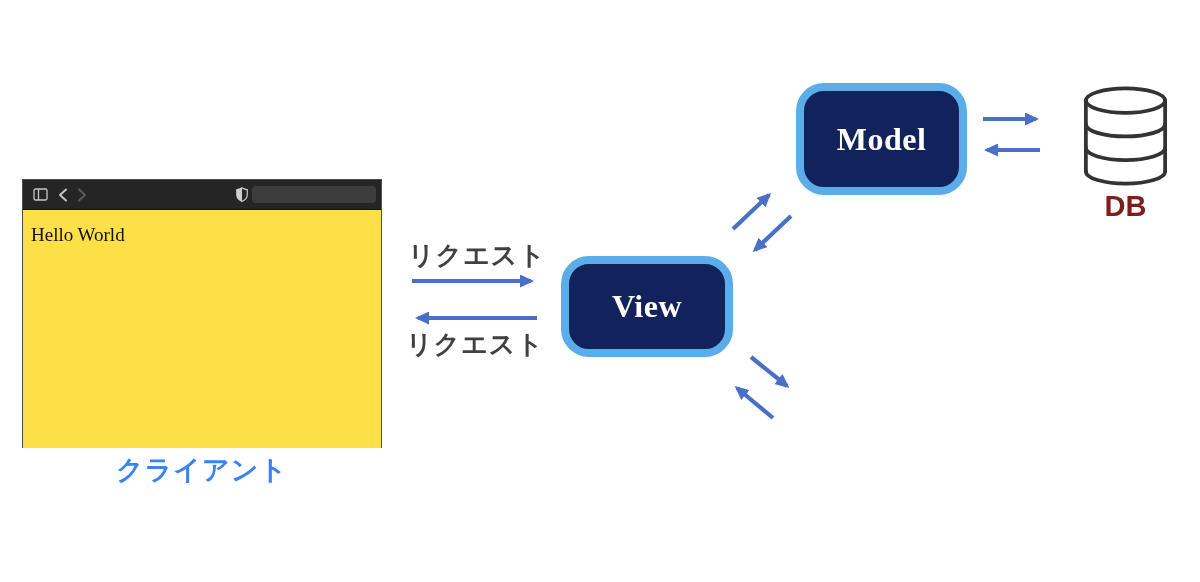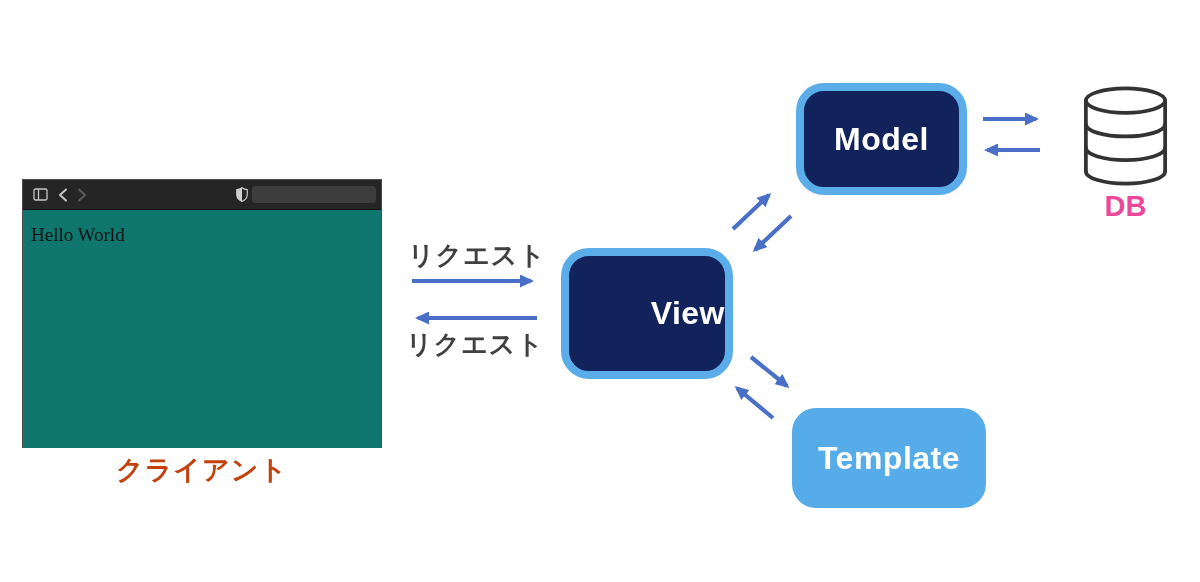--- a/index.html
+++ b/index.html
@@ -20,57 +20,57 @@
   .tb-sidebar{margin-left:10px;}
   .tb-back{margin-left:9px;}
   .tb-fwd{margin-left:7px;}
   .tb-shield{position:absolute;left:213px;top:7px;}
   .addressbar{
     position:absolute;left:229px;top:6px;width:124px;height:17px;
     background:#3d3d3d;border:none;border-radius:4px;outline:none;
     color:#cccccc;font-size:10px;padding:0 6px;box-sizing:border-box;
   }
   .page{
-    position:relative;height:238px;background:#0f766e;
+    position:relative;height:238px;background:#fde047;
   }
   .page-text{
     margin:0;padding:14px 0 0 8px;
     font-family:"Liberation Serif","DejaVu Serif",serif;
     font-size:19px;color:#111111;
   }
   .client-label{
     position:absolute;left:22px;top:452px;width:360px;text-align:center;
-    font-size:27px;font-weight:bold;color:#c2410c;letter-spacing:1px;
+    font-size:27px;font-weight:bold;color:#3b82f6;letter-spacing:1px;
   }
   
   .flow-label{
     position:absolute;font-size:26px;font-weight:bold;color:#404040;
     text-align:center;letter-spacing:1px;white-space:nowrap;
   }
   .flow-request{left:408px;top:238px;width:130px;}
   .flow-response{left:406px;top:327px;width:130px;}
   
   .node{
     position:absolute;display:flex;align-items:center;justify-content:center;
-    color:#ffffff;font-weight:bold;box-sizing:border-box;letter-spacing:0.5px;
+    color:#ffffff;font-weight:bold;box-sizing:border-box;letter-spacing:0.5px;font-family:Liberation Serif, serif;
   }
   .node-dark{
     background:#12235c;border:8px solid #5aade9;border-radius:28px;font-size:32px;
   }
-  .node-view{left:561px;top:248px;width:172px;height:131px;justify-content:flex-end;}
+  .node-view{left:561px;top:256px;width:172px;height:101px;}
   .node-model{left:796px;top:83px;width:171px;height:112px;}
   .node-template{
     left:792px;top:408px;width:194px;height:100px;
     background:#55ace8;border-radius:24px;font-size:32px;
   }
   
   .db-icon{position:absolute;left:1083px;top:86px;}
   .db-label{
     position:absolute;left:1083px;top:190px;width:85px;text-align:center;
-    font-size:29px;font-weight:bold;color:#ec4899;
+    font-size:29px;font-weight:bold;color:#7f1d1d;
   }
   
   .arrows{position:absolute;left:0;top:0;width:1200px;height:582px;pointer-events:none;}
 </style>
 </head>
 <body>
 
 <div class="canvas">
 
   <div class="browser">
@@ -104,23 +104,20 @@
 
   <div class="flow-label flow-request">リクエスト</div>
   <div class="flow-label flow-response">リクエスト</div>
 
   <div class="node node-dark node-view">
     <span>View</span>
   </div>
   <div class="node node-dark node-model">
     <span>Model</span>
   </div>
-  <div class="node node-template">
-    <span>Template</span>
-  </div>
 
   <svg class="db-icon" width="85" height="100" viewBox="0 0 90 106">
     <g fill="none" stroke="#333333" stroke-width="4" stroke-linecap="round">
       <ellipse cx="45" cy="15.5" rx="42" ry="13"></ellipse>
       <path d="M3,15.5 L3,90.5"></path>
       <path d="M87,15.5 L87,90.5"></path>
       <path d="M3,90.5 A42,13 0 0 0 87,90.5"></path>
       <path d="M3,40.5 A42,13 0 0 0 87,40.5"></path>
       <path d="M3,65.5 A42,13 0 0 0 87,65.5"></path>
     </g>

